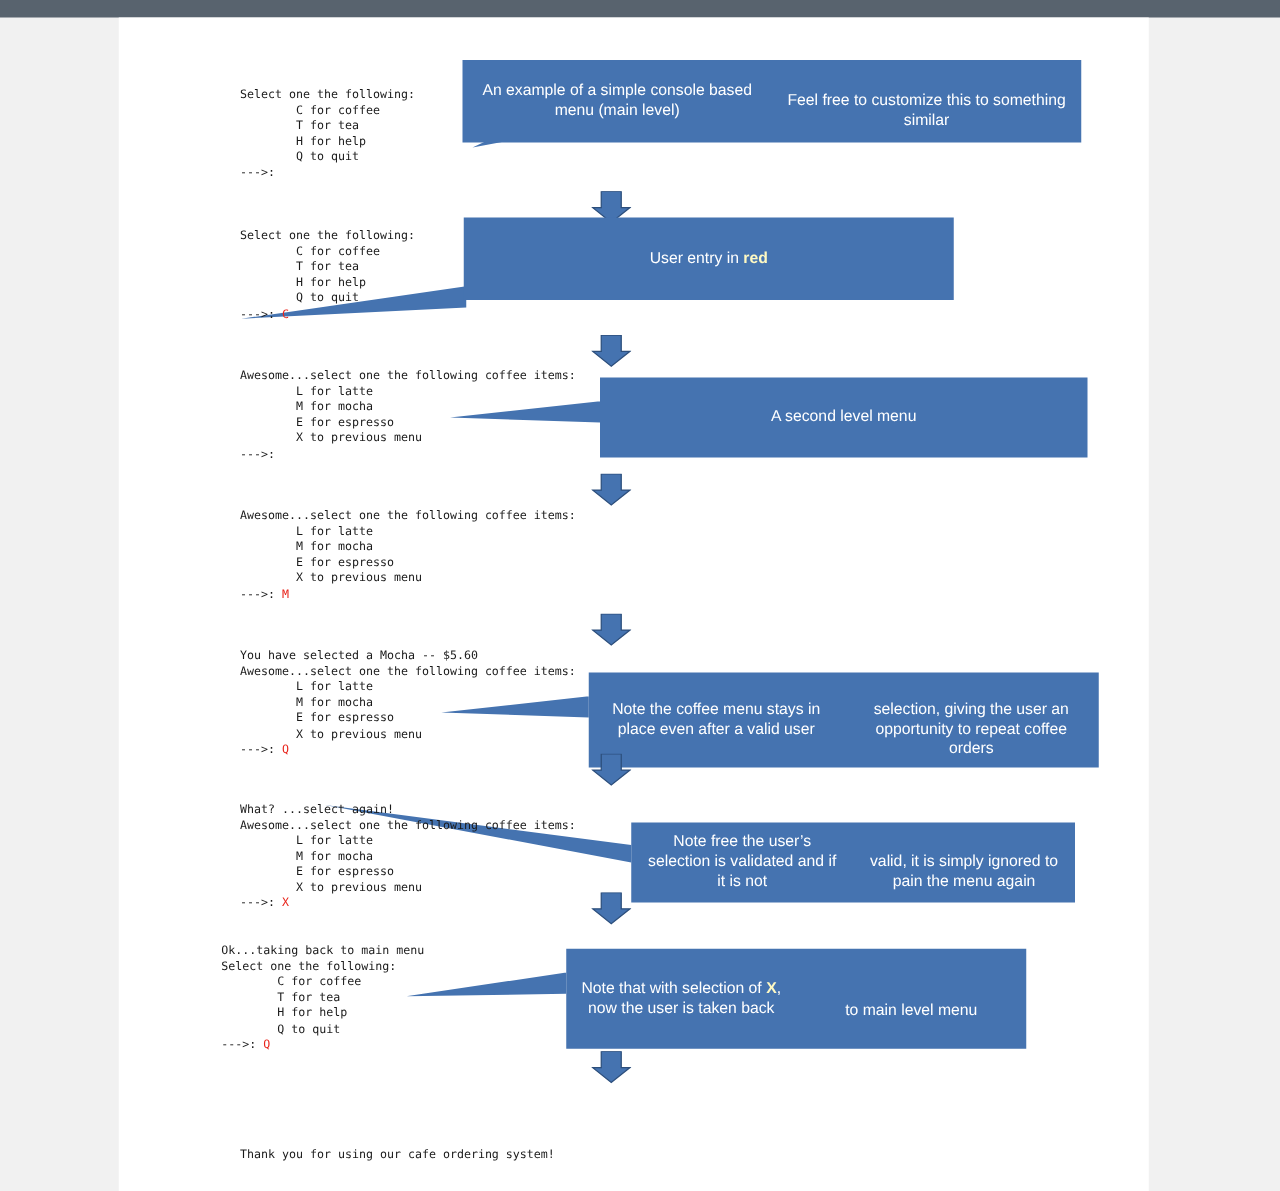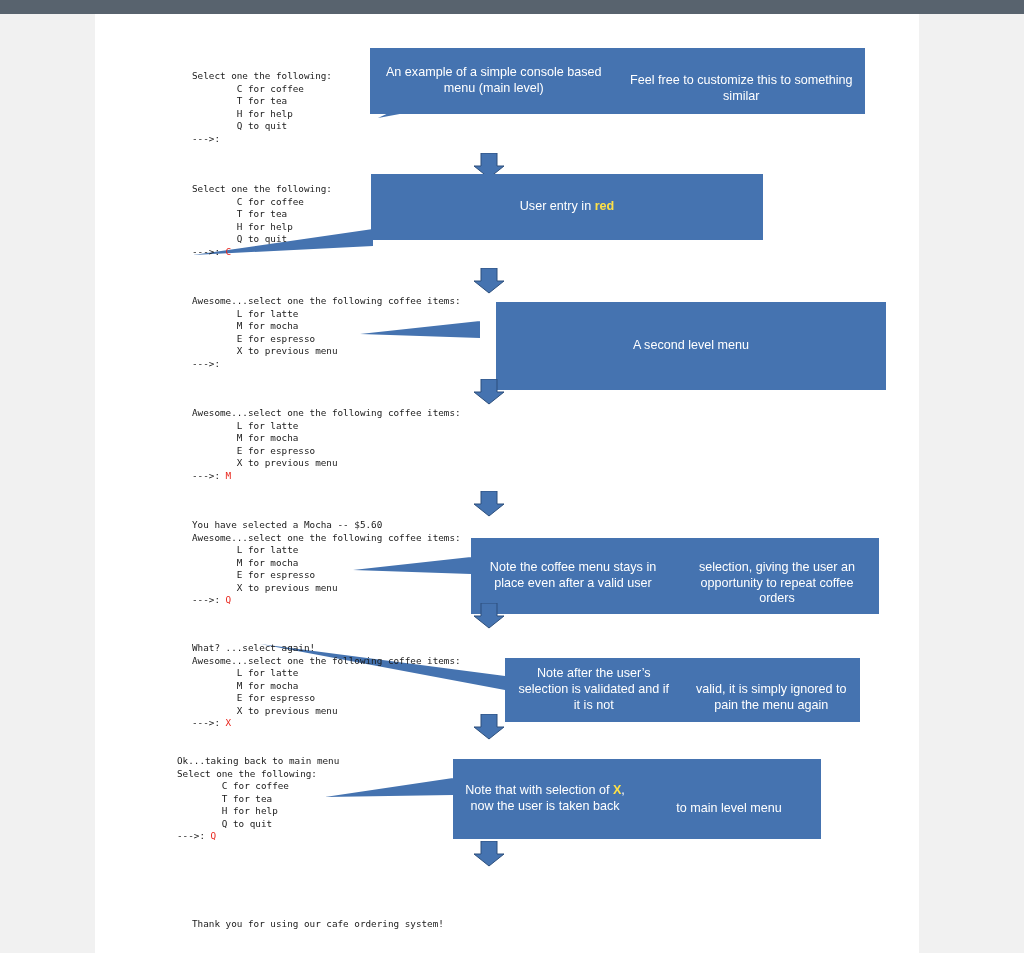--- a/index.html
+++ b/index.html
@@ -48,21 +48,21 @@
     flex-direction: row;
     align-items: center;
     justify-content: center;
     text-align: center;
     font-family: "Liberation Sans", sans-serif;
     font-size: 12.6px;
     line-height: 1.25;
   }
   .callout .ln { display: block; width: 100%; padding: 0 10px; }
   .callout .ln + .ln { margin-top: 15px; }
-  .callout .ent { color: #fde047; font-weight: bold; }
+  .callout .ent { color: #fef9c3; font-weight: bold; }
 
   
   .tail { position: absolute; z-index: 2; overflow: visible; }
   .tail polygon { fill: #4573b0; }
 
   
   .arrow { position: absolute; z-index: 2; }
   .arrow polygon {
     fill: #4573b0;
     stroke: #2d4f7c;
@@ -109,21 +109,21 @@
         Q to quit
 ---&gt;: </span><span class="ent">C</span></div>
 
     <svg class="arrow" style="left:378px; top:254px; width:32px; height:26px;" viewBox="0 0 32 26">
       <polygon points="8,0 24,0 24,13 31,13 16,25 1,13 8,13"></polygon>
     </svg>
 
     <svg class="tail" style="left:265px; top:288px; width:120px; height:52px;" viewBox="0 0 120 52">
       <polygon points="120,4 120,36 0,32 120,19"></polygon>
     </svg>
-    <div class="callout" style="left:401px; top:288px; width:390px; height:88px;gap:15px;">
+    <div class="callout" style="left:385px; top:288px; width:390px; height:64px;gap:15px;">
       <span class="ln">A second level menu</span>
     </div>
     <div class="console" style="left:97px; top:281px;"><span>Awesome...select one the following coffee items:
         L for latte
         M for mocha
         E for espresso
         X to previous menu
 ---&gt;: </span><span class="ent"></span></div>
 
     <svg class="arrow" style="left:378px; top:365px; width:32px; height:26px;" viewBox="0 0 32 26">
@@ -157,21 +157,21 @@
 ---&gt;: </span><span class="ent">Q</span></div>
 
     <svg class="arrow" style="left:378px; top:589px; width:32px; height:26px;" viewBox="0 0 32 26">
       <polygon points="8,0 24,0 24,13 31,13 16,25 1,13 8,13"></polygon>
     </svg>
 
     <svg class="tail" style="left:165px; top:622px; width:245px; height:70px;" viewBox="0 0 245 70">
       <polygon points="245,22 245,54 0,8 245,40"></polygon>
     </svg>
     <div class="callout" style="left:410px; top:644px; width:355px; height:64px;">
-      <span class="ln">Note after the user’s selection is validated and if it is not</span>
+      <span class="ln">Note free the user’s selection is validated and if it is not</span>
       <span class="ln">valid, it is simply ignored to pain the menu again</span>
     </div>
     <div class="console" style="left:97px; top:628px;"><span>What? ...select again!
 Awesome...select one the following coffee items:
         L for latte
         M for mocha
         E for espresso
         X to previous menu
 ---&gt;: </span><span class="ent">X</span></div>
 

